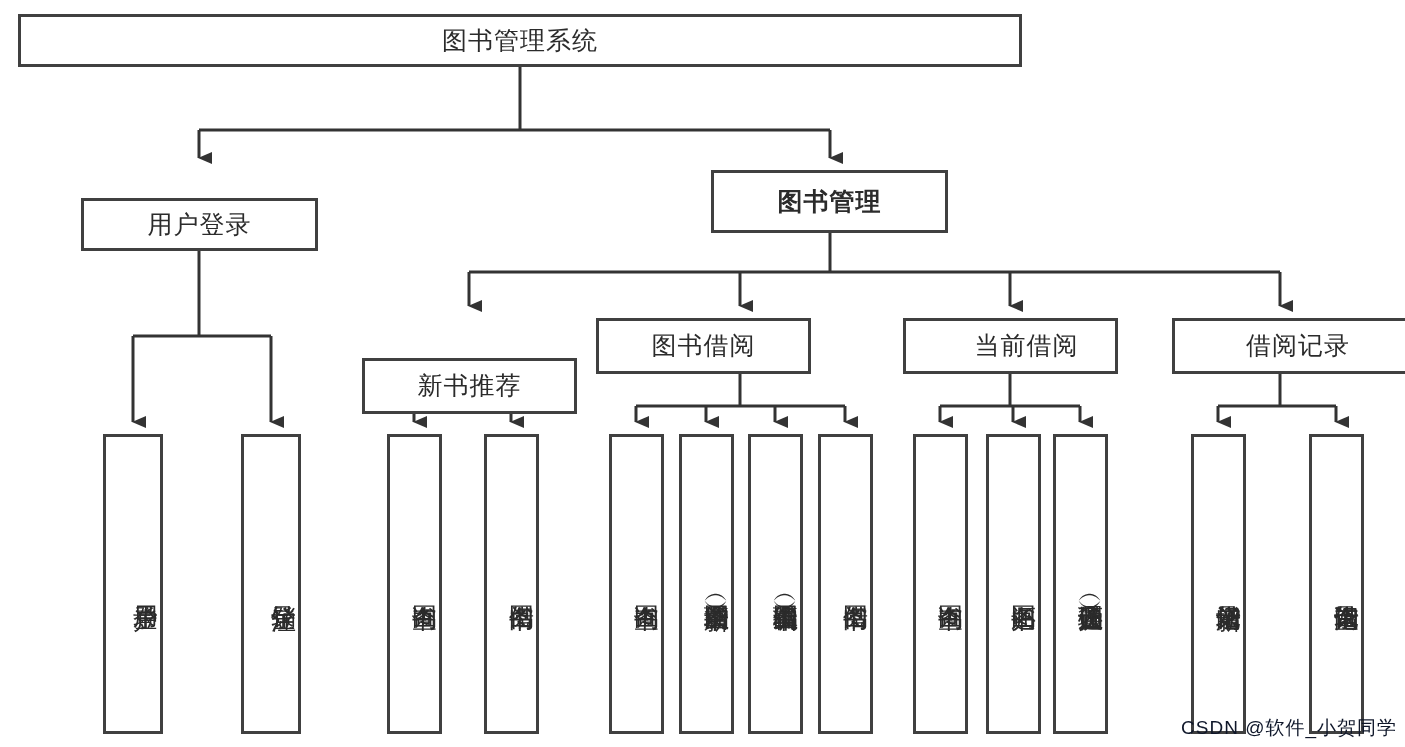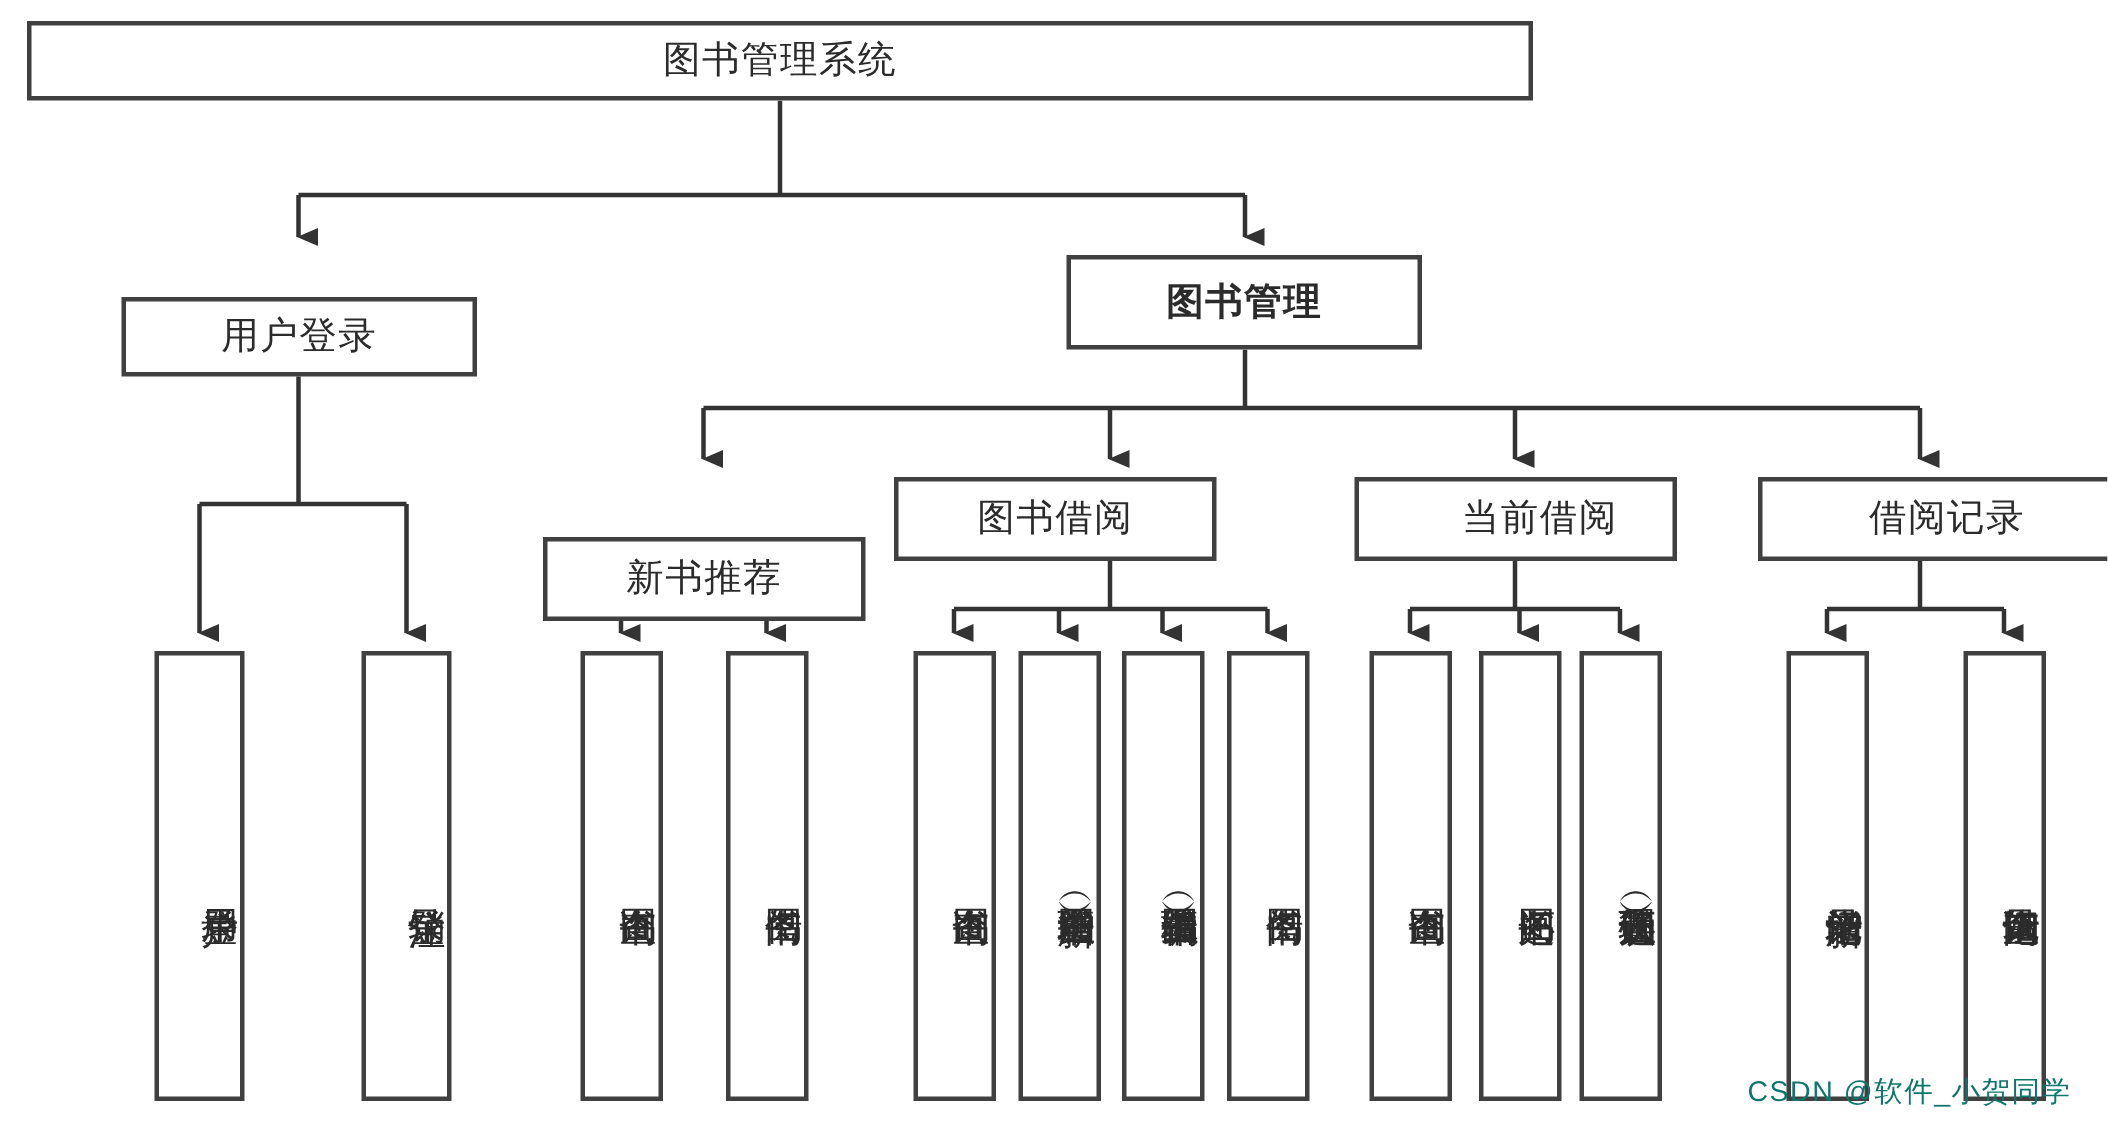--- a/index.html
+++ b/index.html
@@ -54,24 +54,24 @@
   .node.vertical .node-label {
     writing-mode: vertical-rl;
     text-orientation: upright;
     white-space: nowrap;
   }
   .node-label {
     display: block;
   }
   #watermark {
     position: absolute;
-    right: 24px;
+    right: 8px;
     bottom: 6px;
     font-size: 19px;
-    color: #0f766e;
+    color: #0f172a;
     letter-spacing: 1px;
     user-select: none;
     white-space: nowrap;
   }
 </style>
 </head>
 <body>
 
 <div id="diagram-canvas">
 

